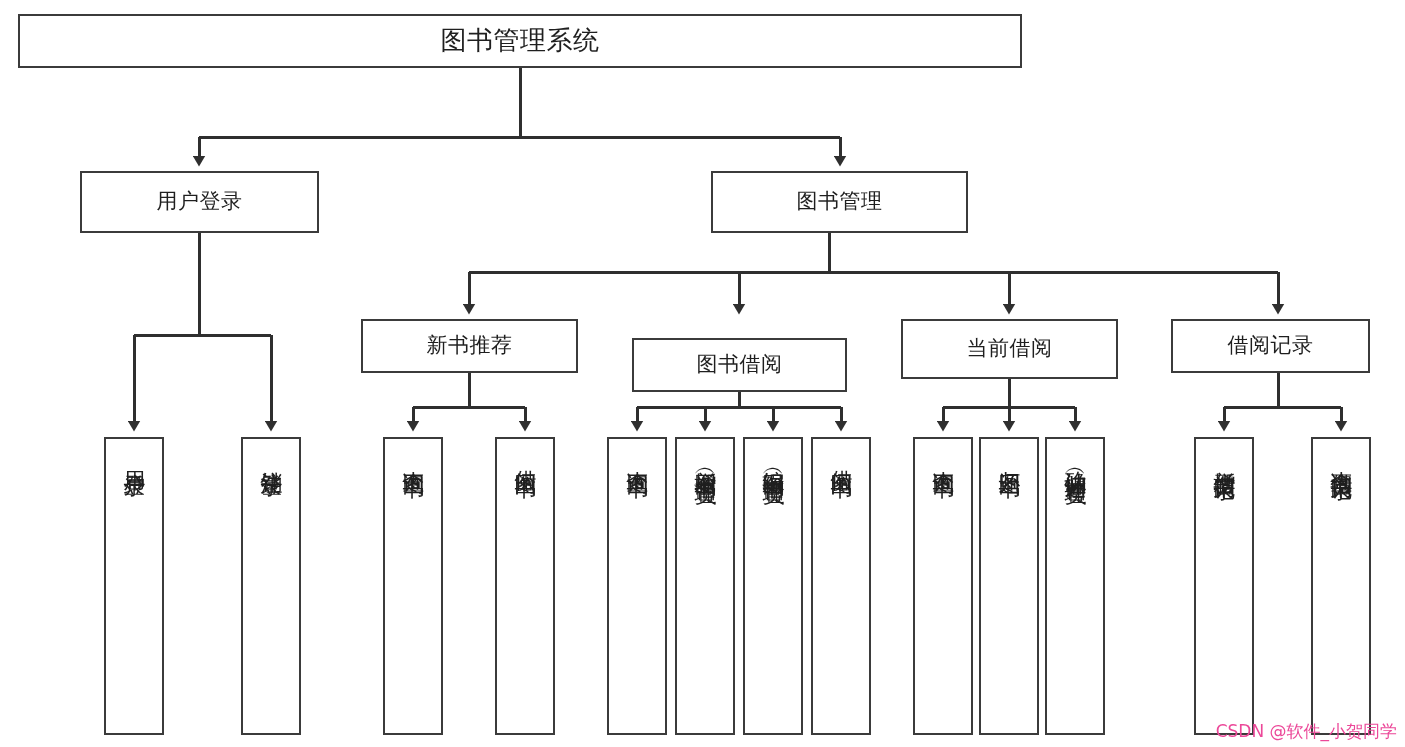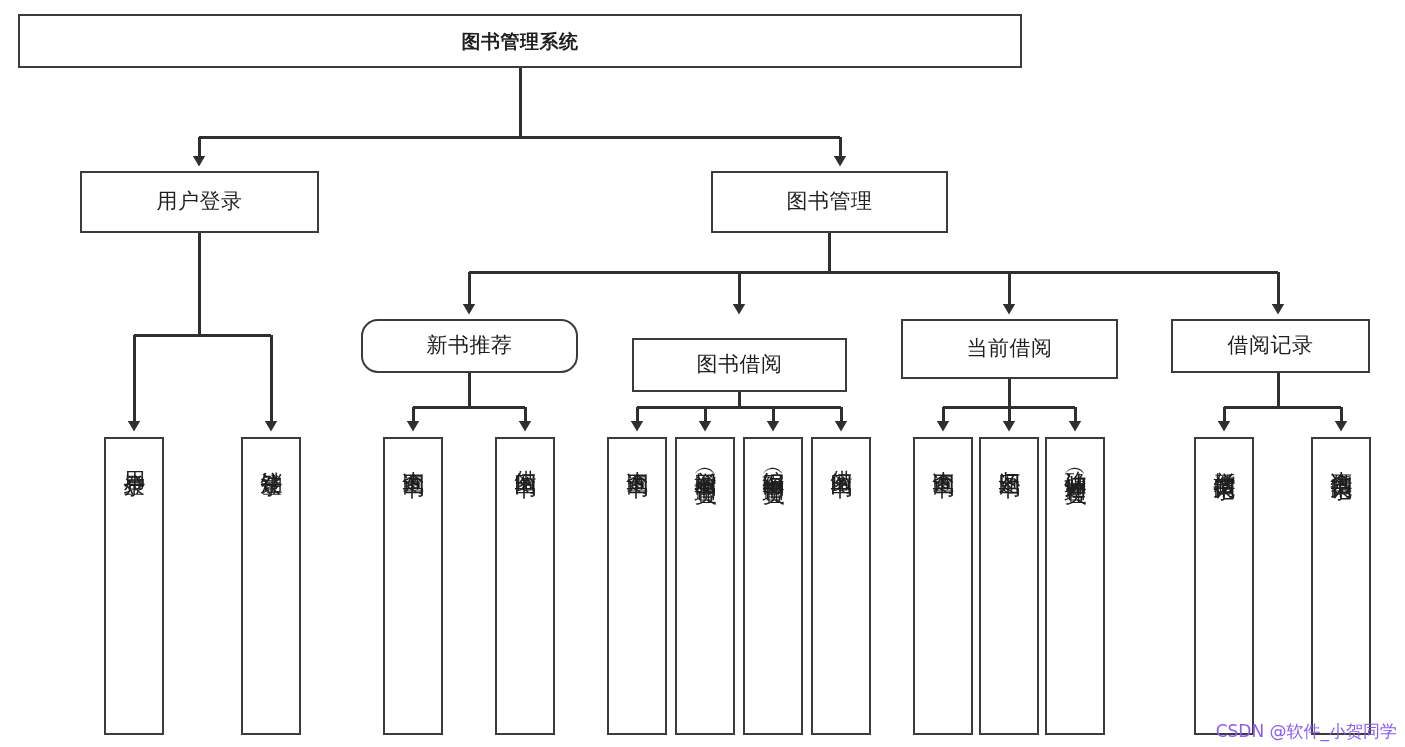--- a/index.html
+++ b/index.html
@@ -40,41 +40,40 @@
     display: block;
     text-align: center;
     letter-spacing: 0.5px;
   }
   .node.horiz .node-label {
     font-size: 21px;
     line-height: 1.2;
     white-space: nowrap;
   }
   .node.root .node-label {
-    font-size: 19px;
-    font-weight: bold;
+    font-size: 26px;
   }
   .node.vert {
     align-items: flex-start;
     justify-content: center;
     padding-top: 14px;
   }
   .node.vert .node-label {
     writing-mode: vertical-rl;
     text-orientation: upright;
     font-size: 22px;
     line-height: 1.22;
     letter-spacing: 2px;
   }
   #watermark {
     position: absolute;
     right: 8px;
     bottom: 4px;
     font-size: 17px;
-    color: #8b5cf6;
+    color: #ec4899;
     white-space: nowrap;
     font-family: "DejaVu Sans", "Liberation Sans", sans-serif;
   }
 </style>
 </head>
 <body>
 
 <div id="diagram-root">
 
   <svg id="edges-layer" viewBox="0 0 1405 747" width="1405" height="747">
@@ -128,25 +127,25 @@
     </g>
   </svg>
 
   <div class="node horiz root" style="left:18px; top:14px; width:1004px; height:54px;">
     <span class="node-label">图书管理系统</span>
   </div>
 
   <div class="node horiz" style="left:80px; top:171px; width:239px; height:62px;">
     <span class="node-label">用户登录</span>
   </div>
-  <div class="node horiz" style="left:711px; top:171px; width:237px; height:62px;">
+  <div class="node horiz" style="left:711px; top:171px; width:257px; height:62px;">
     <span class="node-label">图书管理</span>
   </div>
 
-  <div class="node horiz" style="left:361px; top:319px; width:217px; height:54px;border-radius:17px;">
+  <div class="node horiz" style="left:361px; top:319px; width:217px; height:54px;">
     <span class="node-label">新书推荐</span>
   </div>
   <div class="node horiz" style="left:632px; top:319px; width:215px; height:54px;margin-top:19px;">
     <span class="node-label">图书借阅</span>
   </div>
   <div class="node horiz" style="left:901px; top:319px; width:217px; height:60px;">
     <span class="node-label">当前借阅</span>
   </div>
   <div class="node horiz" style="left:1171px; top:319px; width:199px; height:54px;">
     <span class="node-label">借阅记录</span>

